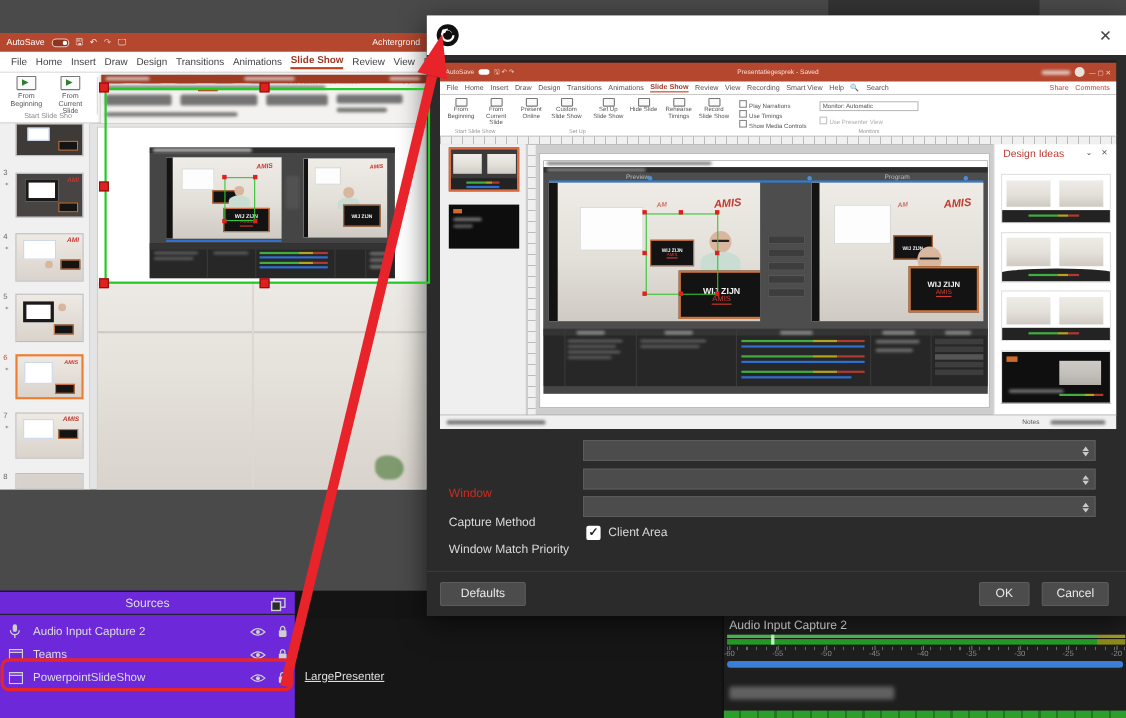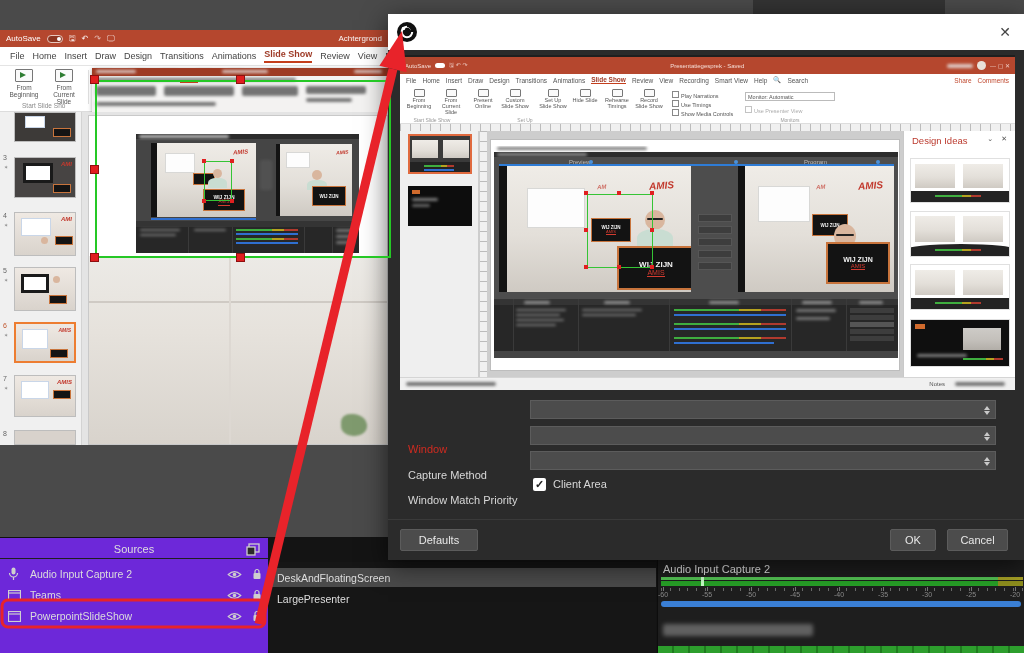--- a/index.html
+++ b/index.html
@@ -382,24 +382,21 @@
             </svg>
           <svg width="10" height="12" viewBox="0 0 10 12">
               <path d="M3 5 V3.5 a2 2 0 0 1 4 0 V5" fill="none" stroke="#cfcfcf" stroke-width="1.2"></path>
               <rect x="1.5" y="5" width="7" height="6" rx="1" fill="#cfcfcf"></rect>
             </svg>
         </span>
       </div>
     </div>
 
     <div class="scene-list">
-      <div class="scene-row sel" style="top:6px;">
-        <span>DeskAndFloatingScreen</span>
-      </div>
-      <div class="scene-row" style="top:27px;">
+      <div class="scene-row" style="top:43px;text-decoration:underline;">
         <span>LargePresenter</span>
       </div>
     </div>
 
     <div class="mixer">
       <div class="a" style="left:5px;top:3px;font-size:11px;color:#e8e8e8;">Audio Input Capture 2</div>
 
       <div class="a" style="left:3px;top:17px;width:362px;height:3px;background:linear-gradient(90deg,#54c454 0 93%,#a8a226 93% 100%);"></div>
       <div class="a" style="left:3px;top:21px;width:362px;height:5px;background:linear-gradient(90deg,#27a027 0 93%,#8f8f1e 93% 100%);"></div>
       <div class="a" style="left:43px;top:17px;width:3px;height:9px;background:#c8ffc8;"></div>

